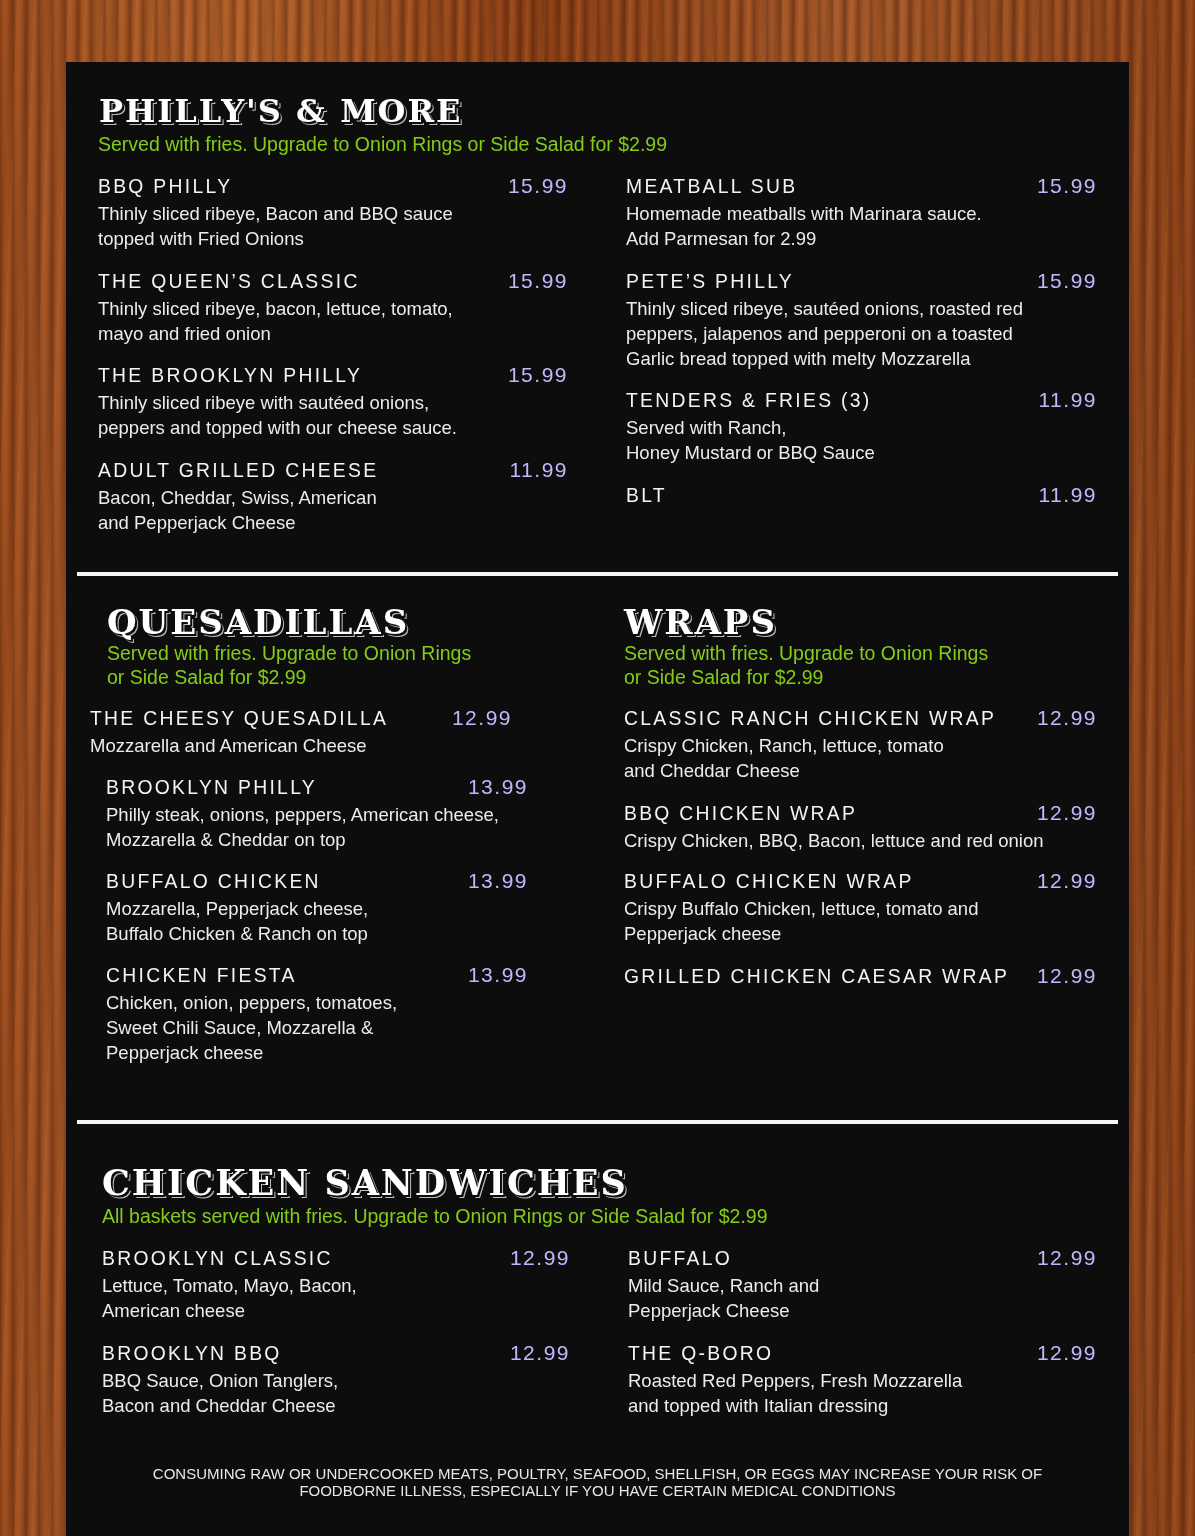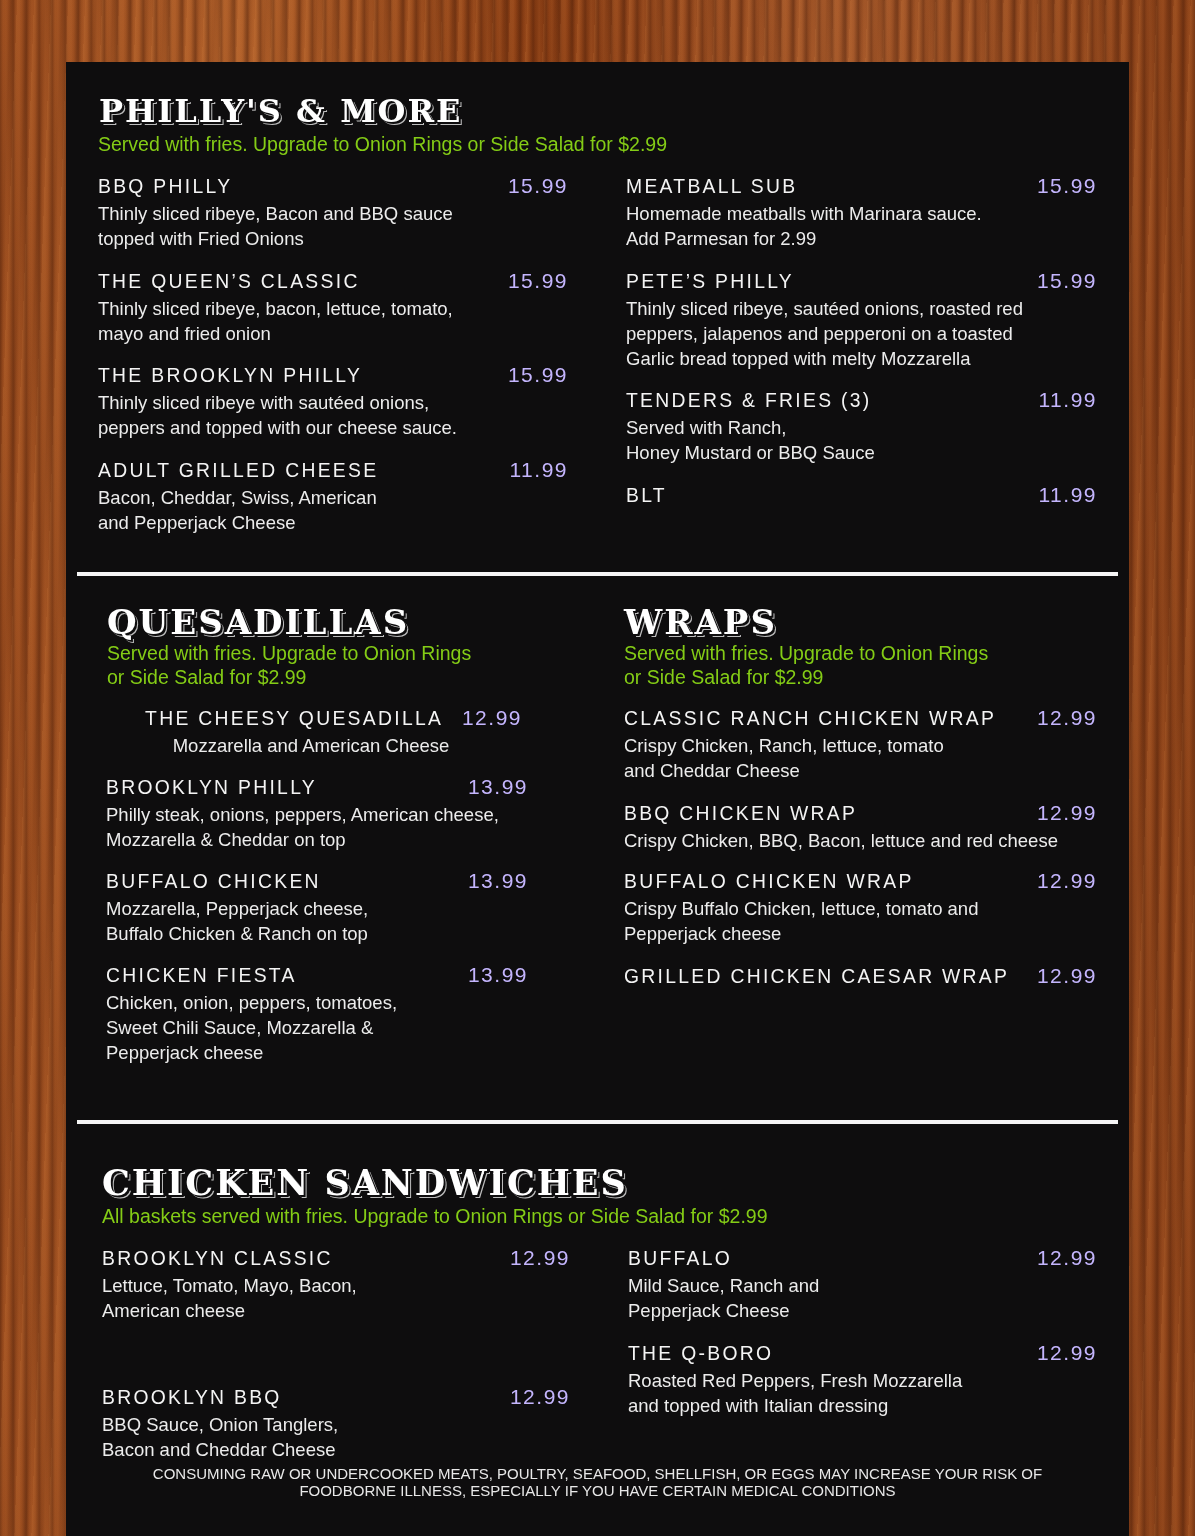--- a/index.html
+++ b/index.html
@@ -141,21 +141,21 @@
   <div class="item-name">BLT</div>
   <div class="item-price" style="right:0;">11.99</div>
 </div>
 
 <div class="divider" style="top:572px;"></div>
 
 <div class="sec-title" style="left:107px; top:602px; font-size:34px;">QUESADILLAS</div>
 <div class="sec-sub" style="left:107px; top:641px;">Served with fries. Upgrade to Onion Rings
 or Side Salad for $2.99</div>
 
-<div class="item" style="left:100px; top:705px; width:422px;text-align:center;">
+<div class="item" style="left:90px; top:705px; width:422px;">
   <div class="item-name">THE CHEESY QUESADILLA</div>
   <div class="item-price" style="right:0;">12.99</div>
   <div class="item-desc">Mozzarella and American Cheese</div>
 </div>
 <div class="item" style="left:106px; top:774px; width:422px;">
   <div class="item-name">BROOKLYN PHILLY</div>
   <div class="item-price" style="right:0;">13.99</div>
   <div class="item-desc">Philly steak, onions, peppers, American cheese,
 Mozzarella &amp; Cheddar on top</div>
 </div>
@@ -179,21 +179,21 @@
 
 <div class="item" style="left:624px; top:705px; width:473px;">
   <div class="item-name">CLASSIC RANCH CHICKEN WRAP</div>
   <div class="item-price" style="right:0;">12.99</div>
   <div class="item-desc">Crispy Chicken, Ranch, lettuce, tomato
 and Cheddar Cheese</div>
 </div>
 <div class="item" style="left:624px; top:800px; width:473px;">
   <div class="item-name">BBQ CHICKEN WRAP</div>
   <div class="item-price" style="right:0;">12.99</div>
-  <div class="item-desc">Crispy Chicken, BBQ, Bacon, lettuce and red cheese</div>
+  <div class="item-desc">Crispy Chicken, BBQ, Bacon, lettuce and red onion</div>
 </div>
 <div class="item" style="left:624px; top:868px; width:473px;">
   <div class="item-name">BUFFALO CHICKEN WRAP</div>
   <div class="item-price" style="right:0;">12.99</div>
   <div class="item-desc">Crispy Buffalo Chicken, lettuce, tomato and
 Pepperjack cheese</div>
 </div>
 <div class="item" style="left:624px; top:963px; width:473px;">
   <div class="item-name">GRILLED CHICKEN CAESAR WRAP</div>
   <div class="item-price" style="right:0;">12.99</div>
@@ -203,21 +203,21 @@
 
 <div class="sec-title" style="left:102px; top:1162px; font-size:35px;">CHICKEN SANDWICHES</div>
 <div class="sec-sub" style="left:102px; top:1204px;">All baskets served with fries. Upgrade to Onion Rings or Side Salad for $2.99</div>
 
 <div class="item" style="left:102px; top:1245px; width:468px;">
   <div class="item-name">BROOKLYN CLASSIC</div>
   <div class="item-price" style="right:0;">12.99</div>
   <div class="item-desc">Lettuce, Tomato, Mayo, Bacon,
 American cheese</div>
 </div>
-<div class="item" style="left:102px; top:1340px; width:468px;margin-top:44px;">
+<div class="item" style="left:102px; top:1340px; width:468px;">
   <div class="item-name">BROOKLYN BBQ</div>
   <div class="item-price" style="right:0;">12.99</div>
   <div class="item-desc">BBQ Sauce, Onion Tanglers,
 Bacon and Cheddar Cheese</div>
 </div>
 
 <div class="item" style="left:628px; top:1245px; width:469px;">
   <div class="item-name">BUFFALO</div>
   <div class="item-price" style="right:0;">12.99</div>
   <div class="item-desc">Mild Sauce, Ranch and

